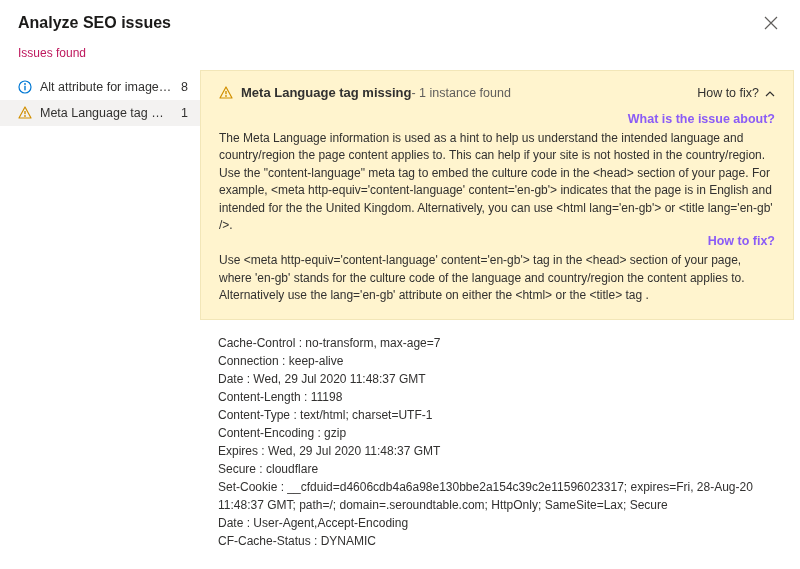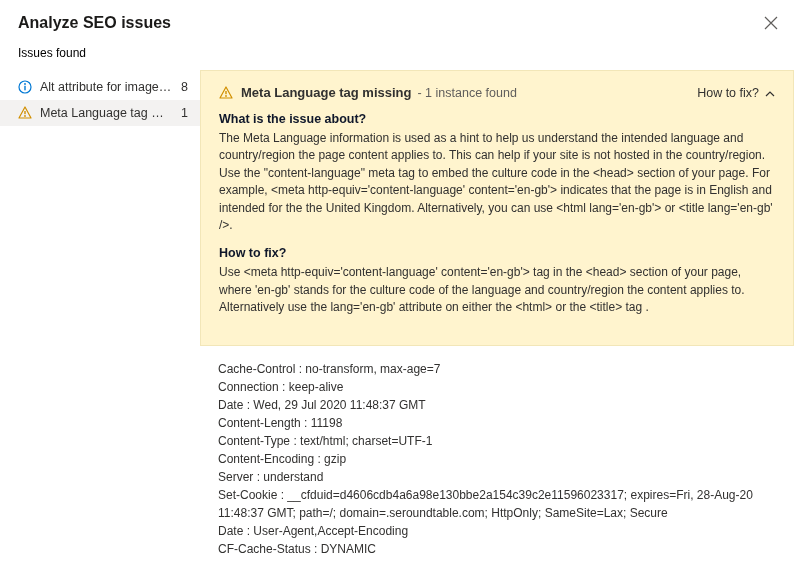--- a/index.html
+++ b/index.html
@@ -31,21 +31,21 @@
       cursor: pointer;
       font-size: 16px;
       color: #605e5c;
       padding: 4px;
       line-height: 1;
     }
     .close-btn svg { display: block; }
     .subheader {
       padding: 2px 18px 10px 18px;
       font-size: 12px;
-      color: #000000;
+      color: #be185d;
     }
     .main {
       display: flex;
       height: calc(100% - 70px);
     }
     .sidebar {
       width: 200px;
       flex-shrink: 0;
       padding-top: 4px;
     }
@@ -97,48 +97,47 @@
       height: 14px;
       margin-right: 8px;
       flex-shrink: 0;
     }
     .detail-title {
       font-weight: 600;
       color: #323130;
       font-size: 13px;
     }
     .detail-subtitle {
-      margin-left: 6px;
       color: #605e5c;
       font-size: 12.5px;
     }
     .howfix-toggle {
       margin-left: auto;
       display: flex;
       align-items: center;
       cursor: pointer;
       color: #323130;
       font-size: 12.5px;
     }
     .howfix-toggle .chev {
       margin-left: 6px;
       width: 10px;
       height: 10px;
     }
     .section-heading {
       font-weight: 600;
       font-size: 12.5px;
       margin-bottom: 4px;
-      color: #0f172a;
+      color: #8b5cf6;
+      text-align: right;
     }
     .section-body {
       font-size: 12px;
       line-height: 1.45;
       color: #323130;
-      margin-bottom: 12px;
     }
     .response-block {
       padding: 14px 18px;
       font-size: 12px;
       line-height: 1.5;
       color: #323130;
       font-family: "Segoe UI", sans-serif;
     }
   </style>
 </head>
@@ -201,30 +200,31 @@
                 <path d="M1 7 L5 3 L9 7" fill="none" stroke="#323130" stroke-width="1.2"></path>
               </svg>
           </span>
         </span>
       </div>
 
       <div class="section-heading">What is the issue about?</div>
       <div class="section-body">The Meta Language information is used as a hint to help us understand the intended language and country/region the page content applies to. This can help if your site is not hosted in the country/region. Use the "content-language" meta tag to embed the culture code in the &lt;head&gt; section of your page. For example, &lt;meta http-equiv='content-language' content='en-gb'&gt; indicates that the page is in English and intended for the the United Kingdom. Alternatively, you can use &lt;html lang='en-gb'&gt; or &lt;title lang='en-gb' /&gt;.</div>
 
       <div class="section-heading">How to fix?</div>
-      <div class="section-body" style="margin-bottom:14px">Use &lt;meta http-equiv='content-language' content='en-gb'&gt; tag in the &lt;head&gt; section of your page, where 'en-gb' stands for the culture code of the language and country/region the content applies to. Alternatively use the lang='en-gb' attribute on either the &lt;html&gt; or the &lt;title&gt; tag .</div>
+      <div class="section-body" style="margin-bottom:0">Use &lt;meta http-equiv='content-language' content='en-gb'&gt; tag in the &lt;head&gt; section of your page, where 'en-gb' stands for the culture code of the language and country/region the content applies to. Alternatively use the lang='en-gb' attribute on either the &lt;html&gt; or the &lt;title&gt; tag .</div>
     </div>
 
     <div class="response-block" id="response-headers">
         <div>Cache-Control : no-transform, max-age=7</div>
         <div>Connection : keep-alive</div>
         <div>Date : Wed, 29 Jul 2020 11:48:37 GMT</div>
         <div>Content-Length : 11198</div>
         <div>Content-Type : text/html; charset=UTF-1</div>
         <div>Content-Encoding : gzip</div>
-        <div>Server : understand</div>
+        <div>Expires : Wed, 29 Jul 2020 11:48:37 GMT</div>
+        <div>Secure : cloudflare</div>
         <div>Set-Cookie : __cfduid=d4606cdb4a6a98e130bbe2a154c39c2e11596023317; expires=Fri, 28-Aug-20 11:48:37 GMT; path=/; domain=.seroundtable.com; HttpOnly; SameSite=Lax; Secure</div>
         <div>Date : User-Agent,Accept-Encoding</div>
         <div>CF-Cache-Status : DYNAMIC</div>
       </div>
 
   </div>
 </div>
 
 </body></html>

